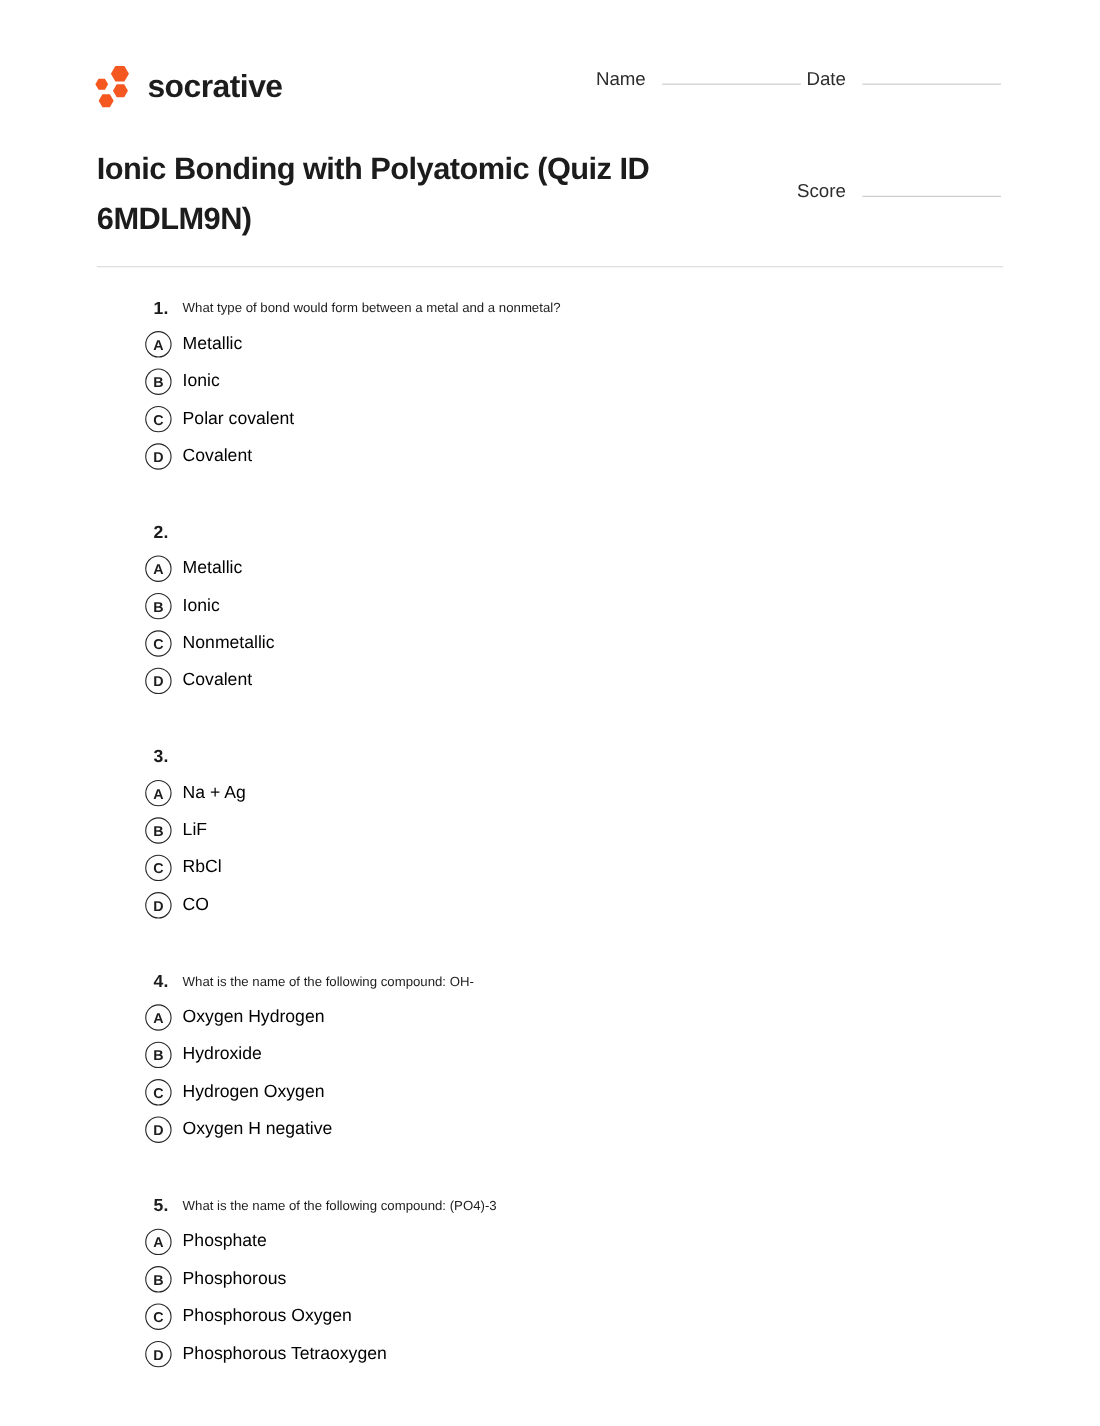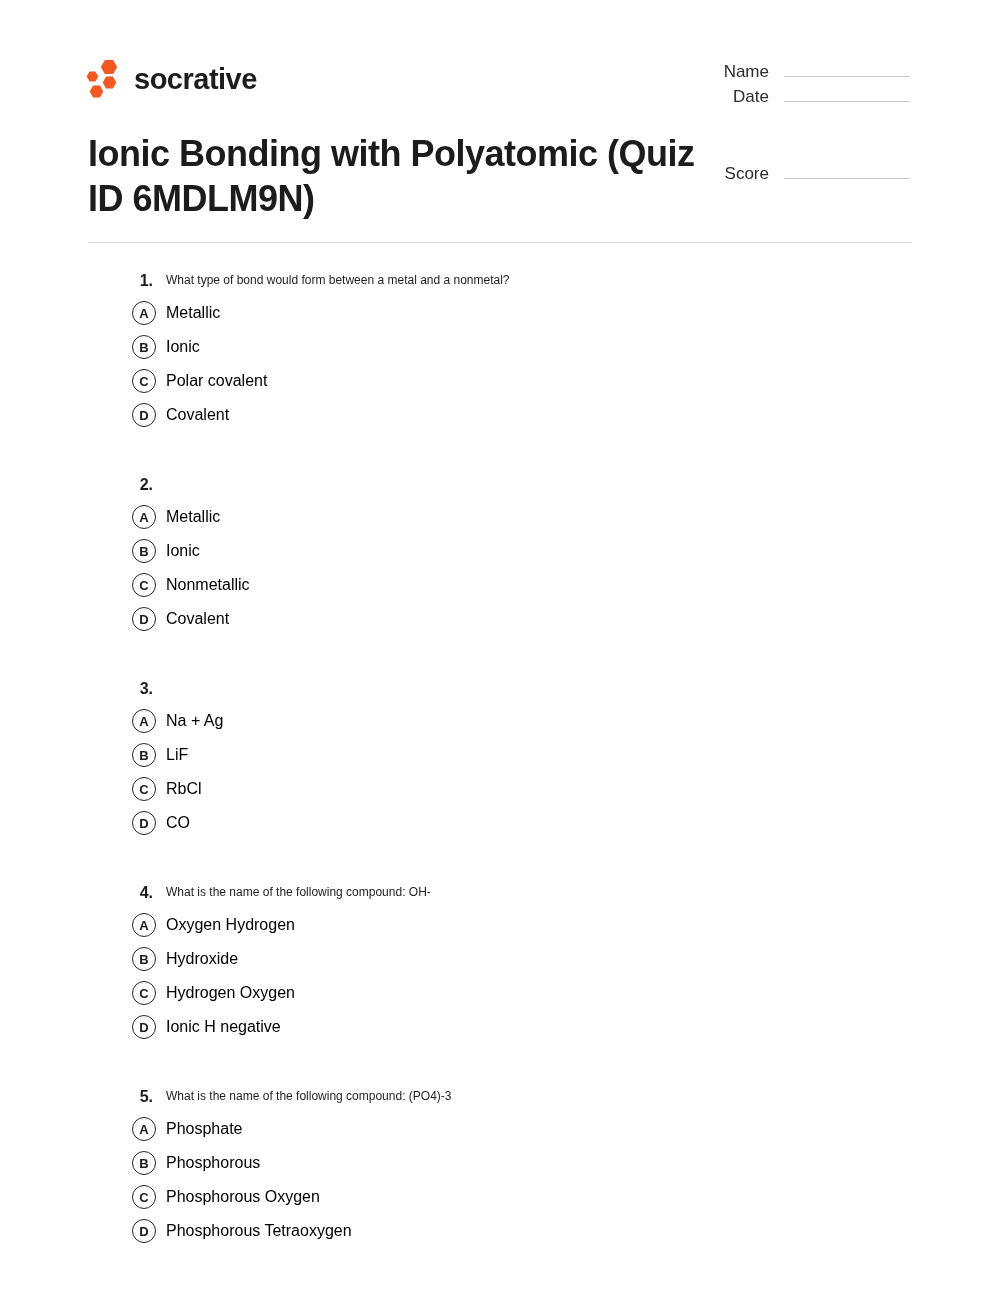--- a/index.html
+++ b/index.html
@@ -29,21 +29,21 @@
     font-weight: 700;
     color: #1d1d1d;
     letter-spacing: -0.5px;
   }
 
   .fields {
     position: absolute;
     right: 90px;
     top: 62px;
     display: flex;
-    flex-direction: column;
+    flex-direction: row;
     align-items: flex-end;
     gap: 5px;
   }
   .field-row {
     display: flex;
     align-items: baseline;
   }
   .field-label {
     font-size: 17px;
     color: #2c2c2c;
@@ -60,21 +60,21 @@
     right: 90px;
     top: 164px;
   }
 
   
   .quiz-title {
     position: absolute;
     left: 88px;
     top: 131px;
     width: 620px;
-    font-size: 36px;
+    font-size: 28px;
     line-height: 45px;
     font-weight: 700;
     color: #1c1c1c;
     letter-spacing: -0.5px;
   }
 
   .divider {
     position: absolute;
     left: 88px;
     top: 242px;
@@ -288,21 +288,21 @@
       <div class="opt">
         <span class="opt-circle">
             <span class="opt-letter">C</span>
           </span>
         <span class="opt-text">Hydrogen Oxygen</span>
       </div>
       <div class="opt">
         <span class="opt-circle">
             <span class="opt-letter">D</span>
           </span>
-        <span class="opt-text">Ionic H negative</span>
+        <span class="opt-text">Oxygen H negative</span>
       </div>
     </div>
 
     <div class="question">
       <div class="q-row">
         <span class="q-num">5.</span>
         <span class="q-text">What is the name of the following compound: (PO4)-3</span>
       </div>
       <div class="opt">
         <span class="opt-circle">

